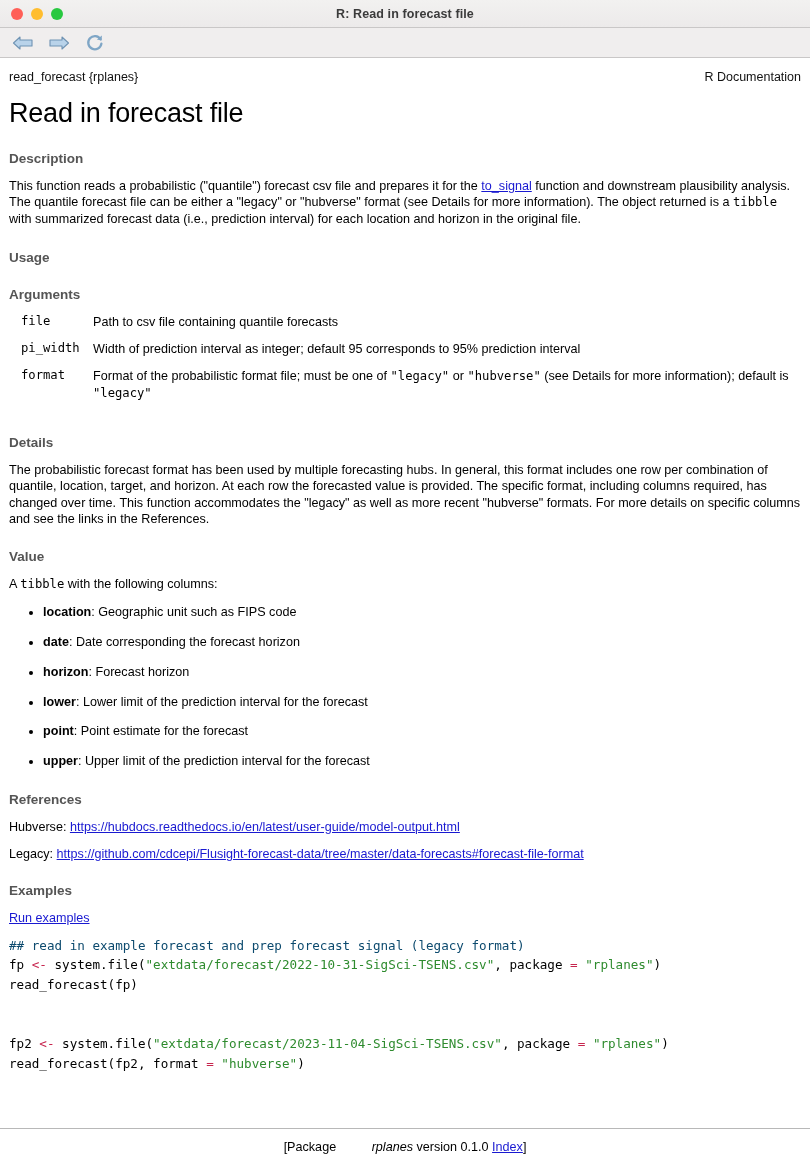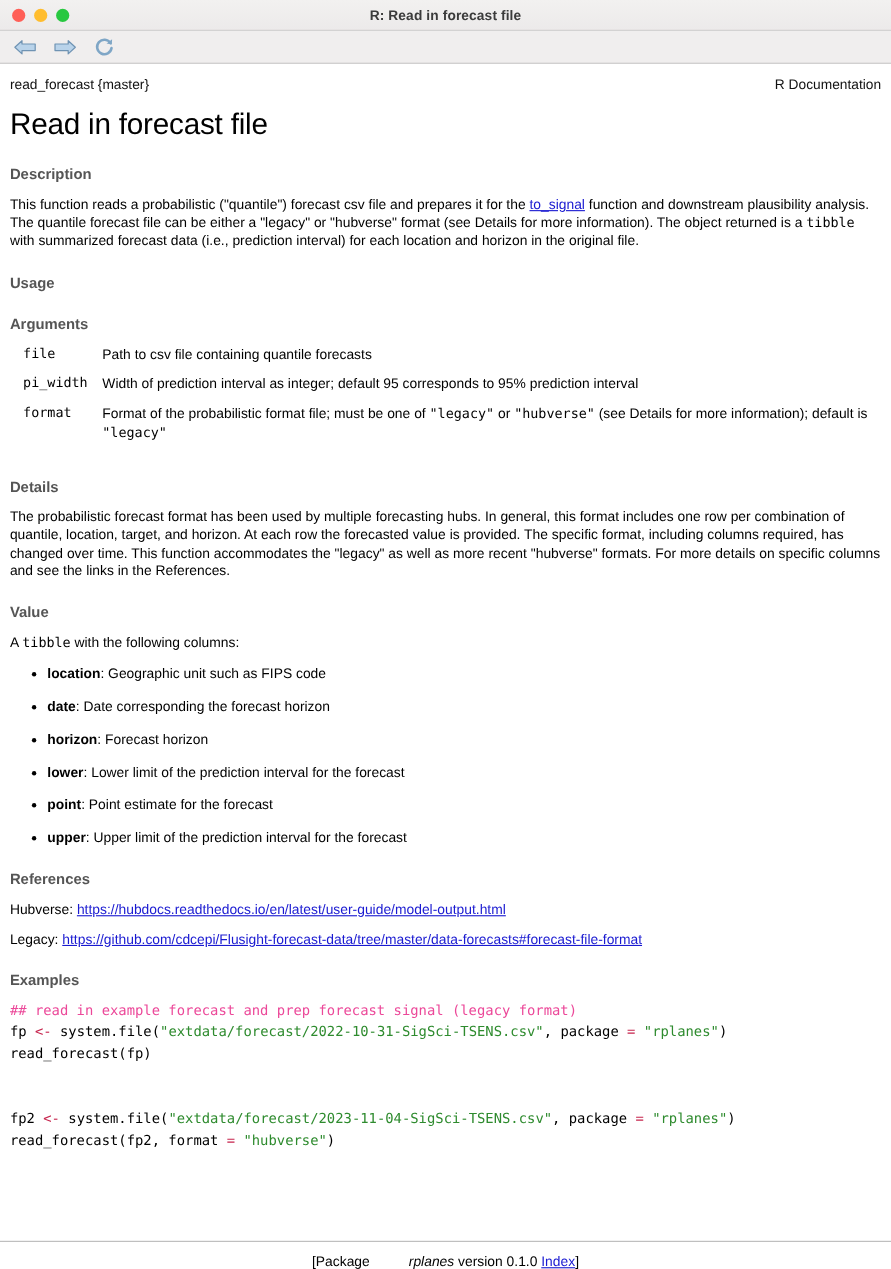--- a/index.html
+++ b/index.html
@@ -81,21 +81,21 @@
   
   pre.code {
     font-family: "DejaVu Sans Mono", "Liberation Mono", monospace;
     font-size: 12.6px; line-height: 1.56;
     margin: 11px 0 0 0; padding: 0; color: #000;
     white-space: pre;
   }
   .t-op   { color: #c7254e; }
   .t-num  { color: #c7254e; }
   .t-str  { color: #2e8b2e; }
-  .t-com  { color: #ec4899; }
+  .t-com  { color: #0c4a6e; }
   .t-fn   { color: #000; }
 
   
   table.args { border-collapse: collapse; margin-top: 12px; width: 100%; }
   table.args td { vertical-align: top; padding: 0 0 11px 0; }
   table.args td.nm {
     width: 80px; padding-left: 12px;
     font-family: "DejaVu Sans Mono", "Liberation Mono", monospace;
     font-size: 12.2px; color:#000; white-space: nowrap;
   }
@@ -151,21 +151,21 @@
       <span>
         <svg width="20" height="20" viewBox="0 0 20 20">
           <path d="M15.5 6.2 A6.6 6.6 0 1 0 16.4 10.6" fill="none" stroke="#7fa6c6" stroke-width="2.3" stroke-linecap="round"></path>
           <path d="M16.9 2.6 L16.6 7.4 L11.9 6.6 Z" fill="#7fa6c6"></path>
         </svg>
       </span>
     </button>
   </div>
 
   <div class="dochead">
-    <span>read_forecast {master}</span>
+    <span>read_forecast {rplanes}</span>
     <span>R Documentation</span>
   </div>
 
   <div class="content">
 
     <h1 class="page-title">Read in forecast file</h1>
 
     <h2 class="sect">Description</h2>
     <p class="body"><span>This function reads a probabilistic ("quantile") forecast csv file and prepares it for the </span><a>to_signal</a><span> function and downstream plausibility analysis. The quantile forecast file can be either a "legacy" or "hubverse" format (see Details for more information). The object returned is a </span><code>tibble</code><span> with summarized forecast data (i.e., prediction interval) for each location and horizon in the original file.</span></p>
 
@@ -201,20 +201,21 @@
       <li><b>lower</b><span>: Lower limit of the prediction interval for the forecast</span></li>
       <li><b>point</b><span>: Point estimate for the forecast</span></li>
       <li><b>upper</b><span>: Upper limit of the prediction interval for the forecast</span></li>
     </ul>
 
     <h2 class="sect">References</h2>
     <p class="ref"><span>Hubverse: </span><a>https://hubdocs.readthedocs.io/en/latest/user-guide/model-output.html</a></p>
     <p class="ref"><span>Legacy: </span><a>https://github.com/cdcepi/Flusight-forecast-data/tree/master/data-forecasts#forecast-file-format</a></p>
 
     <h2 class="sect">Examples</h2>
+    <p class="runex"><a>Run examples</a></p>
     <pre class="code"><span class="t-com">## read in example forecast and prep forecast signal (legacy format)
 </span><span class="t-fn">fp </span><span class="t-op">&lt;- </span><span class="t-fn">system.file(</span><span class="t-str">"extdata/forecast/2022-10-31-SigSci-TSENS.csv"</span><span class="t-fn">, package </span><span class="t-op">= </span><span class="t-str">"rplanes"</span><span class="t-fn">)
 read_forecast(fp)
 
 
 </span><span class="t-fn">fp2 </span><span class="t-op">&lt;- </span><span class="t-fn">system.file(</span><span class="t-str">"extdata/forecast/2023-11-04-SigSci-TSENS.csv"</span><span class="t-fn">, package </span><span class="t-op">= </span><span class="t-str">"rplanes"</span><span class="t-fn">)
 read_forecast(fp2, format </span><span class="t-op">= </span><span class="t-str">"hubverse"</span><span class="t-fn">)</span></pre>
 
   </div>
 

